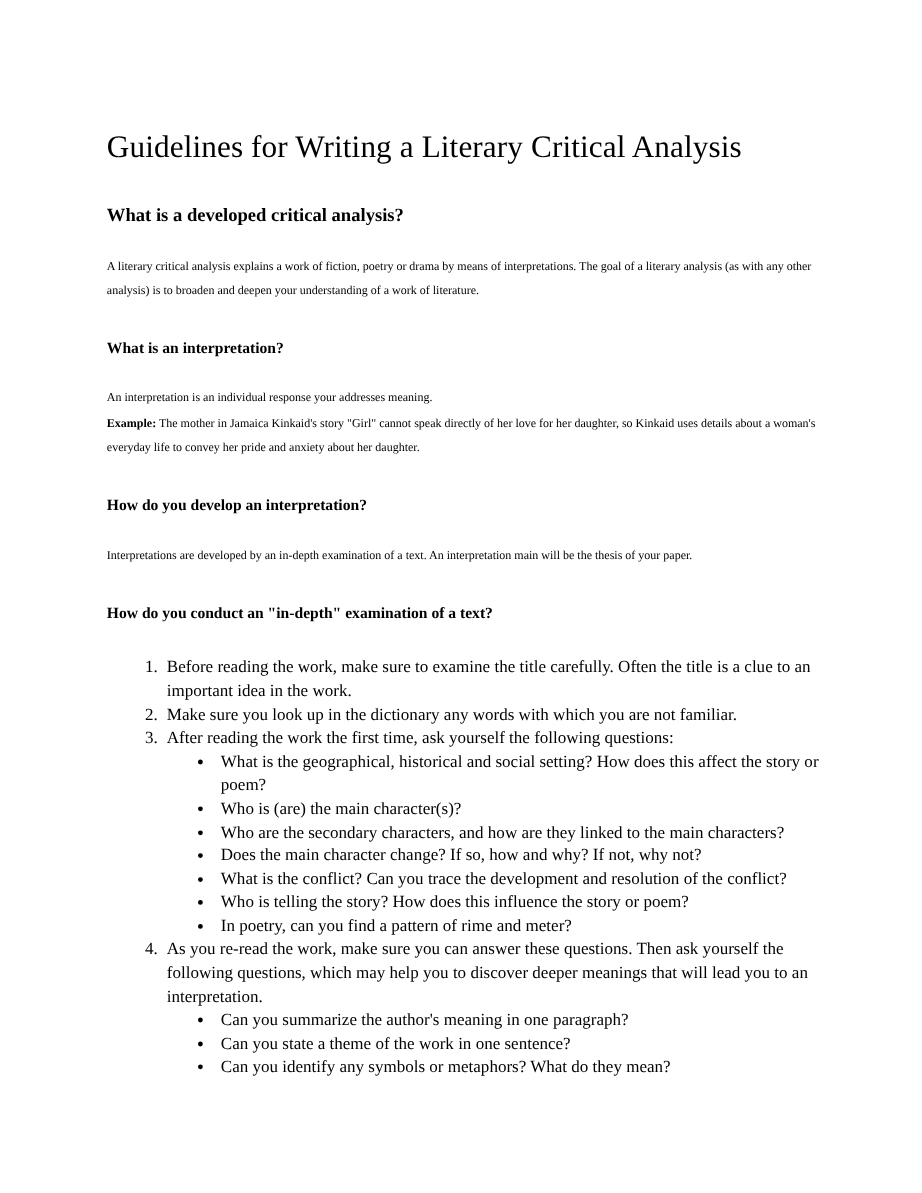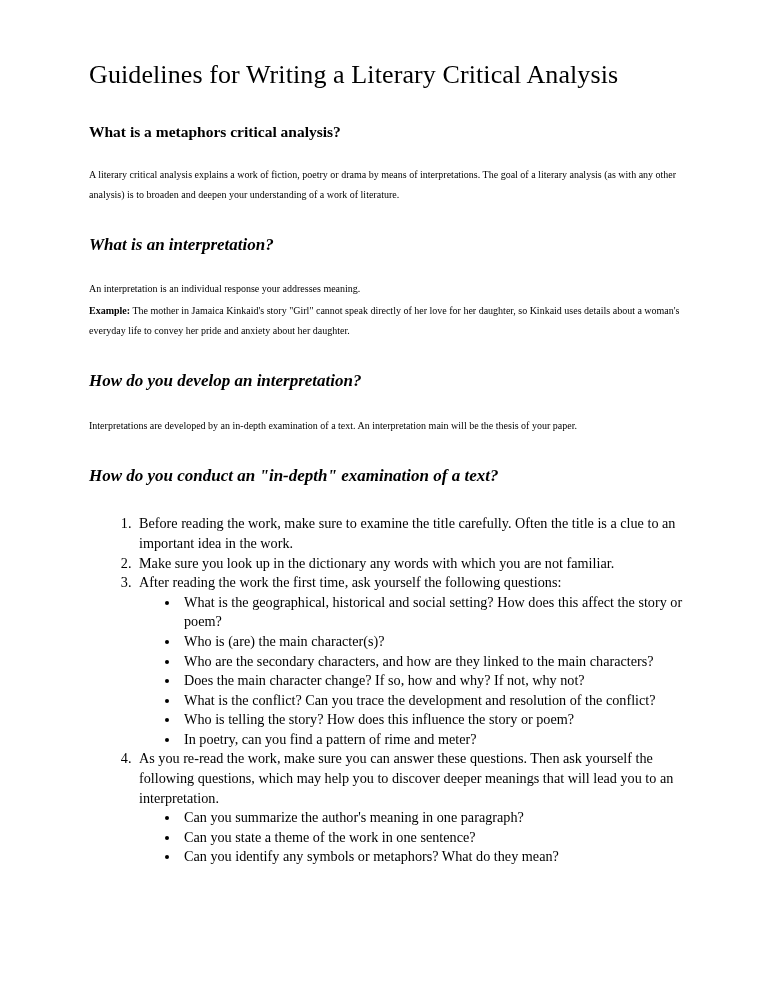--- a/index.html
+++ b/index.html
@@ -13,42 +13,41 @@
     height: 994px;
     overflow: hidden;
     font-family: "Liberation Serif", "DejaVu Serif", serif;
     color: #000000;
     -webkit-font-smoothing: antialiased;
   }
   .page {
     box-sizing: border-box;
     width: 768px;
     height: 994px;
-    padding: 60px 84px 0 89px;
+    padding: 108px 84px 0 89px;
     background: #ffffff;
   }
   .doc-title {
     font-size: 26px;
     font-weight: 400;
     line-height: 1.18;
     margin: 0 0 0 0;
     letter-spacing: 0.1px;
   }
   .h-small {
     font-size: 15.5px;
     font-weight: bold;
     line-height: 1.25;
     margin: 31px 0 0 0;
   }
   .h-big {
-    font-size: 17px;
+    font-size: 13px;
     font-weight: bold;
     line-height: 1.25;
     margin: 30px 0 0 0;
-    font-style: italic;
   }
   p.body {
     font-size: 10px;
     line-height: 19.6px;
     margin: 24px 0 0 0;
     max-width: 590px;
   }
   p.body.wide {
     max-width: 594px;
   }
@@ -82,21 +81,21 @@
     max-width: 512px;
   }
 </style>
 </head>
 <body>
 
 <div class="page">
 
   <h1 class="doc-title">Guidelines for Writing a Literary Critical Analysis</h1>
 
-  <h3 class="h-small">What is a metaphors critical analysis?</h3>
+  <h3 class="h-small">What is a developed critical analysis?</h3>
 
   <p class="body">A literary critical analysis explains a work of fiction, poetry or drama by means of interpretations. The goal of a literary analysis (as with any other analysis) is to broaden and deepen your understanding of a work of literature.</p>
 
   <h2 class="h-big">What is an interpretation?</h2>
 
   <p class="body">An interpretation is an individual response your addresses meaning.</p>
 
   <p class="body wide tight"><span class="b">Example:</span><span> The mother in Jamaica Kinkaid's story "Girl" cannot speak directly of her love for her daughter, so Kinkaid uses details about a woman's everyday life to convey her pride and anxiety about her daughter.</span></p>
 
   <h2 class="h-big">How do you develop an interpretation?</h2>

